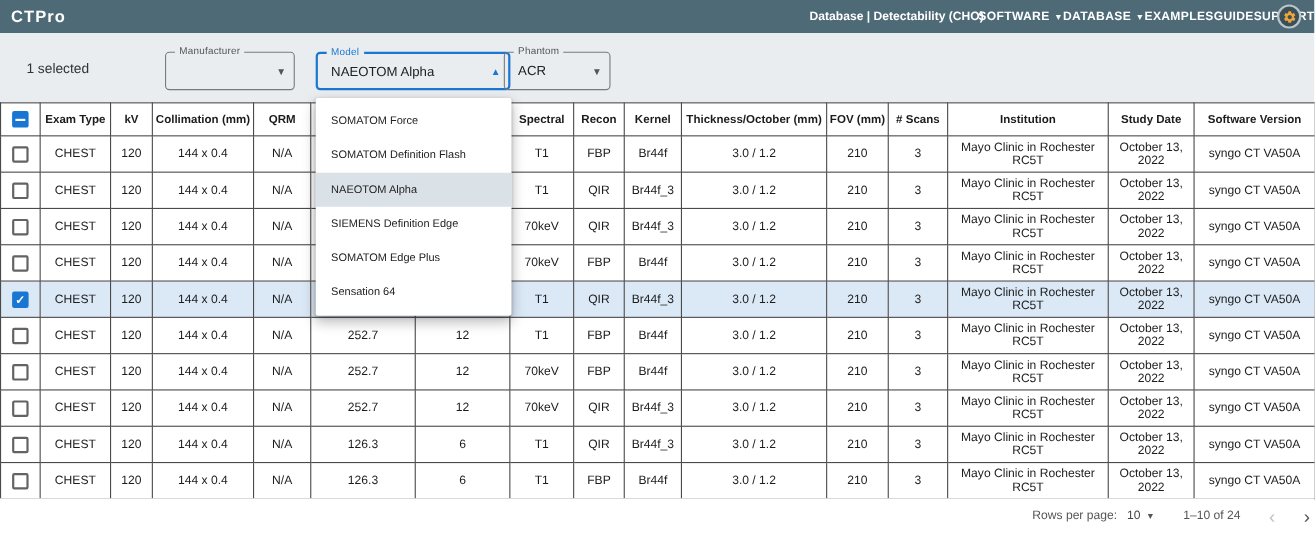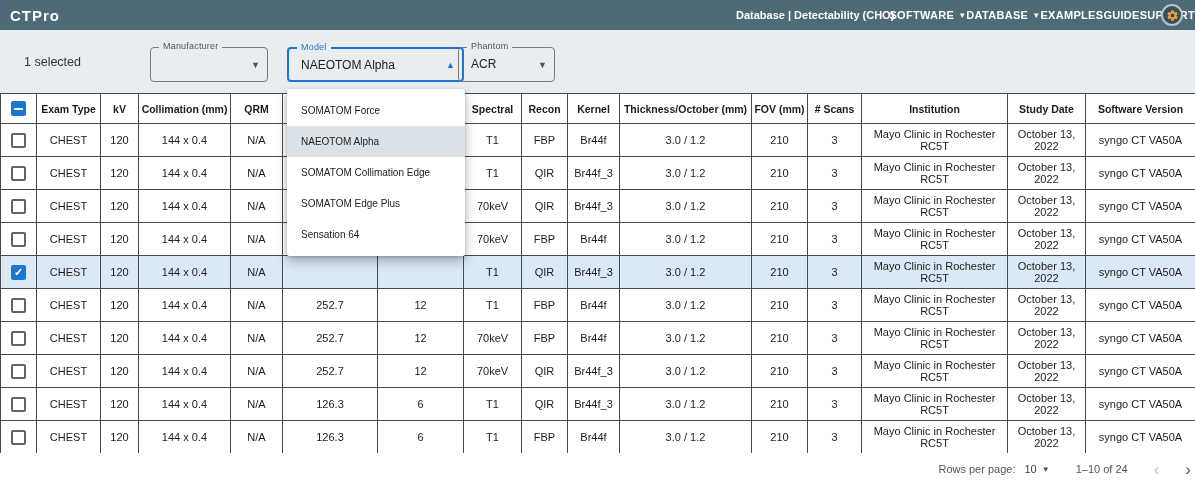--- a/index.html
+++ b/index.html
@@ -395,22 +395,23 @@
           <td>3</td>
           <td>Mayo Clinic in Rochester RC5T</td>
           <td>October 13, 2022</td>
           <td>syngo CT VA50A</td>
         </tr>
       </tbody>
     </table>
 
   <div class="menu">
       <div class="menu-item">SOMATOM Force</div>
+      <div class="menu-item">SOMATOM Definition Flash</div>
       <div class="menu-item selected">NAEOTOM Alpha</div>
-      <div class="menu-item">SOMATOM Collimation Edge</div>
+      <div class="menu-item">SIEMENS Definition Edge</div>
       <div class="menu-item">SOMATOM Edge Plus</div>
       <div class="menu-item">Sensation 64</div>
     </div>
 
   <div class="footer">
     <div class="rpp">
       <span>Rows per page:</span>
       <span class="rpp-select">
         <span>10</span>
         <span class="rpp-caret">▼</span>

